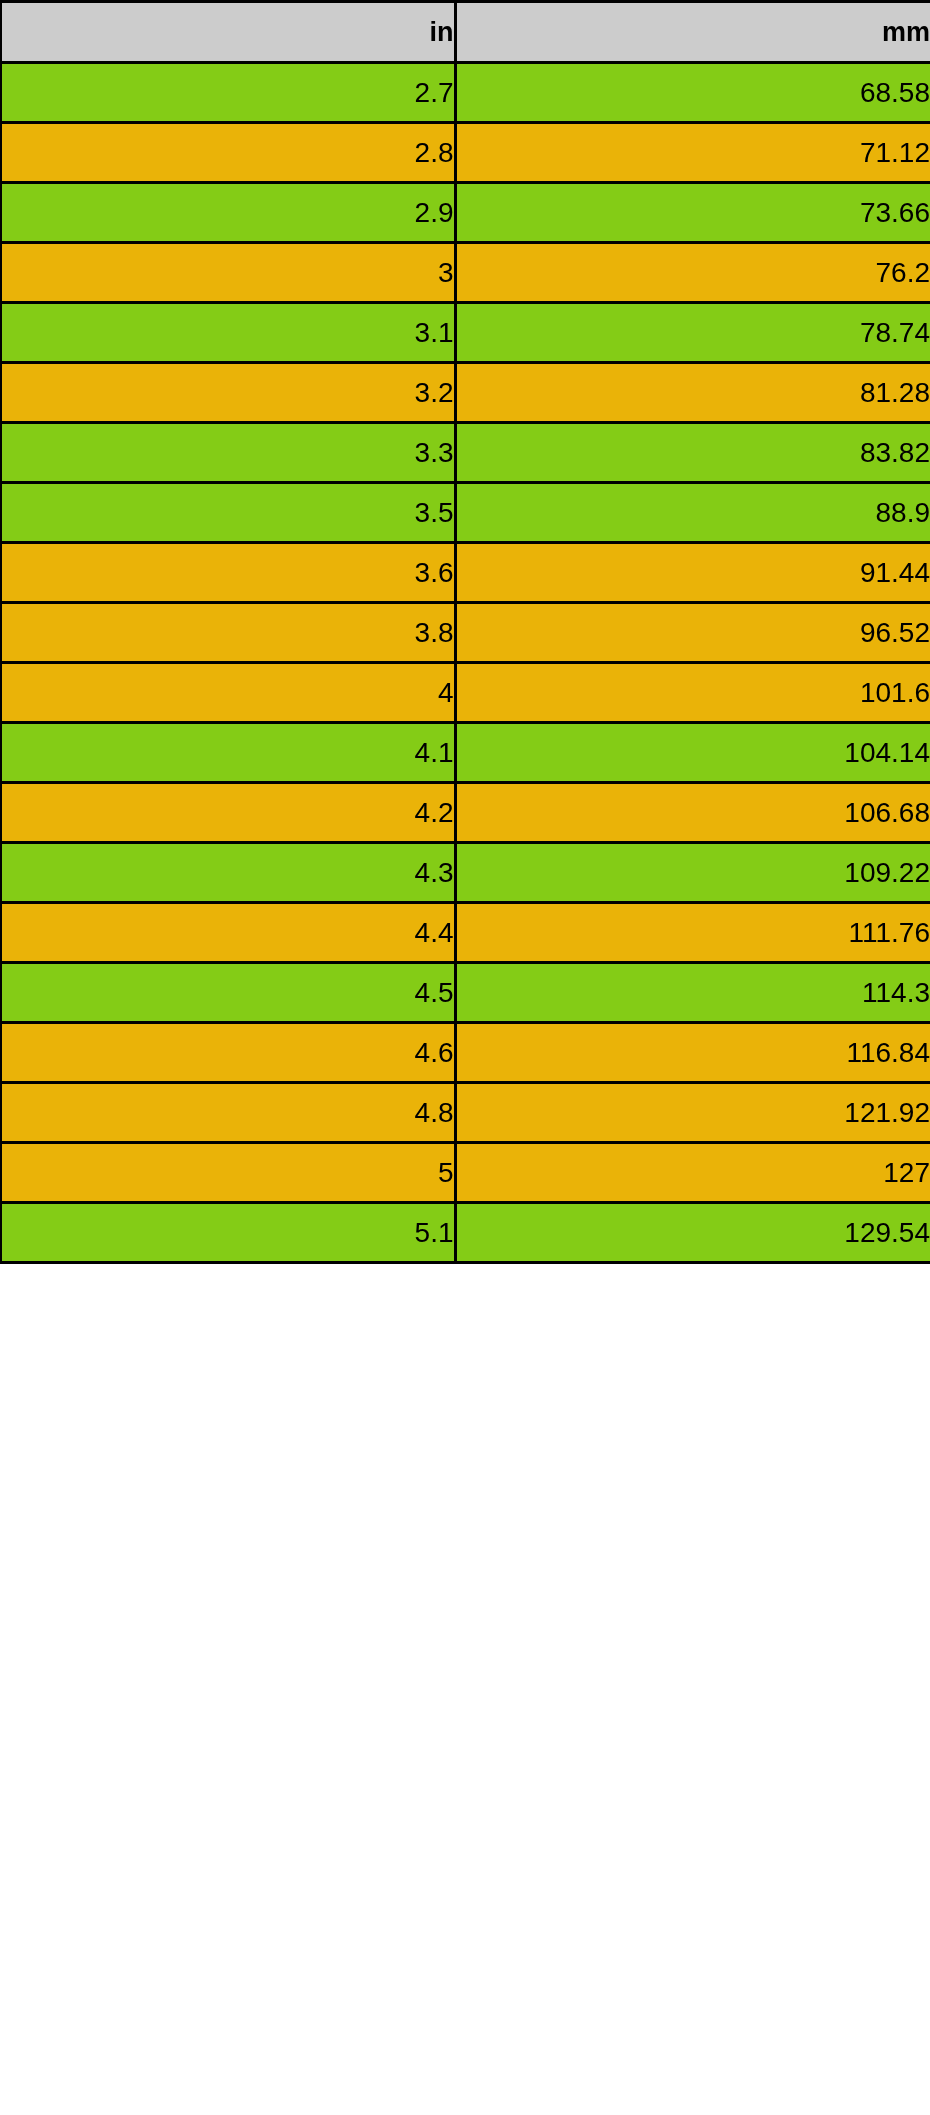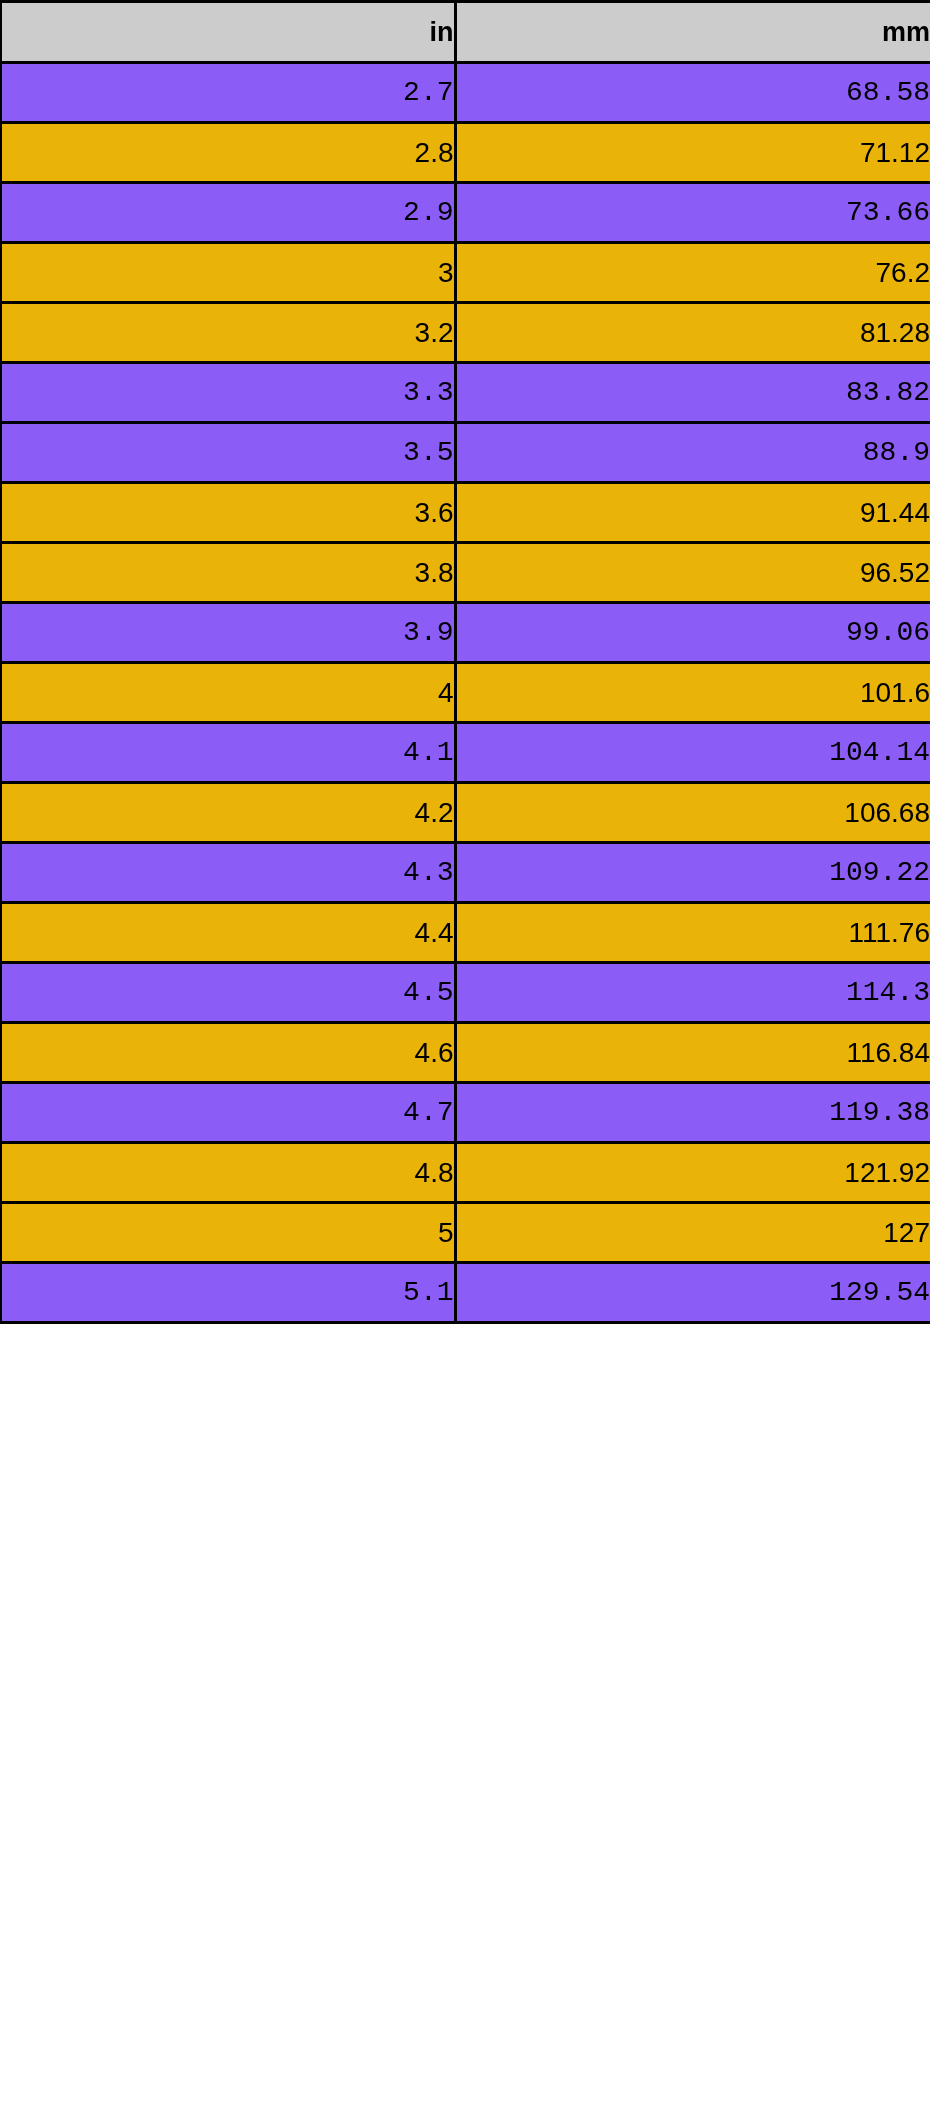--- a/index.html
+++ b/index.html
@@ -63,21 +63,21 @@
   }
 
   tbody tr.data-row td {
     height: 60px;
     font-size: 28px;
     font-weight: normal;
     border-top: 0;
     border-bottom: 3px solid #000000;
   }
 
-  tbody tr.row-odd  td { background: #8b5cf6; font-family: Liberation Mono, monospace; }
+  tbody tr.row-odd  td { background: #84cc16; }
   tbody tr.row-even td { background: #eab308; }
 
   tbody tr.data-row:last-child td {
     border-bottom: 3px solid #000000;
   }
 </style>
 </head>
 <body>
 
 <table id="conversion-table">
@@ -101,43 +101,43 @@
         <td class="cell-right">71.12</td>
       </tr>
       <tr class="data-row row-odd">
         <td class="cell-left">2.9</td>
         <td class="cell-right">73.66</td>
       </tr>
       <tr class="data-row row-even">
         <td class="cell-left">3</td>
         <td class="cell-right">76.2</td>
       </tr>
+      <tr class="data-row row-odd">
+        <td class="cell-left">3.1</td>
+        <td class="cell-right">78.74</td>
+      </tr>
       <tr class="data-row row-even">
         <td class="cell-left">3.2</td>
         <td class="cell-right">81.28</td>
       </tr>
       <tr class="data-row row-odd">
         <td class="cell-left">3.3</td>
         <td class="cell-right">83.82</td>
       </tr>
       <tr class="data-row row-odd">
         <td class="cell-left">3.5</td>
         <td class="cell-right">88.9</td>
       </tr>
       <tr class="data-row row-even">
         <td class="cell-left">3.6</td>
         <td class="cell-right">91.44</td>
       </tr>
       <tr class="data-row row-even">
         <td class="cell-left">3.8</td>
         <td class="cell-right">96.52</td>
-      </tr>
-      <tr class="data-row row-odd">
-        <td class="cell-left">3.9</td>
-        <td class="cell-right">99.06</td>
       </tr>
       <tr class="data-row row-even">
         <td class="cell-left">4</td>
         <td class="cell-right">101.6</td>
       </tr>
       <tr class="data-row row-odd">
         <td class="cell-left">4.1</td>
         <td class="cell-right">104.14</td>
       </tr>
       <tr class="data-row row-even">
@@ -153,24 +153,20 @@
         <td class="cell-right">111.76</td>
       </tr>
       <tr class="data-row row-odd">
         <td class="cell-left">4.5</td>
         <td class="cell-right">114.3</td>
       </tr>
       <tr class="data-row row-even">
         <td class="cell-left">4.6</td>
         <td class="cell-right">116.84</td>
       </tr>
-      <tr class="data-row row-odd">
-        <td class="cell-left">4.7</td>
-        <td class="cell-right">119.38</td>
-      </tr>
       <tr class="data-row row-even">
         <td class="cell-left">4.8</td>
         <td class="cell-right">121.92</td>
       </tr>
       <tr class="data-row row-even">
         <td class="cell-left">5</td>
         <td class="cell-right">127</td>
       </tr>
       <tr class="data-row row-odd">
         <td class="cell-left">5.1</td>

